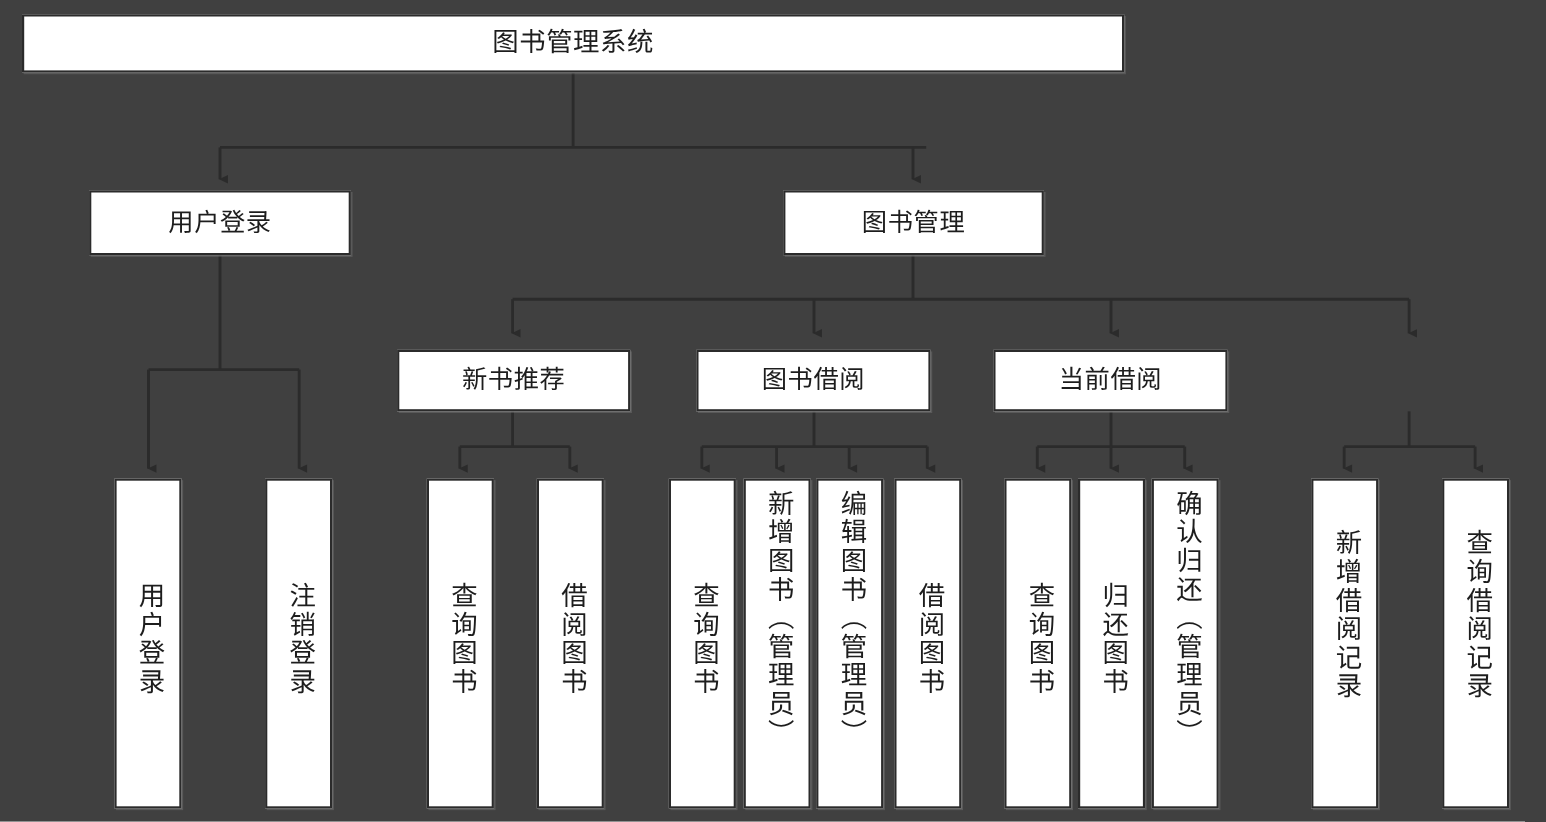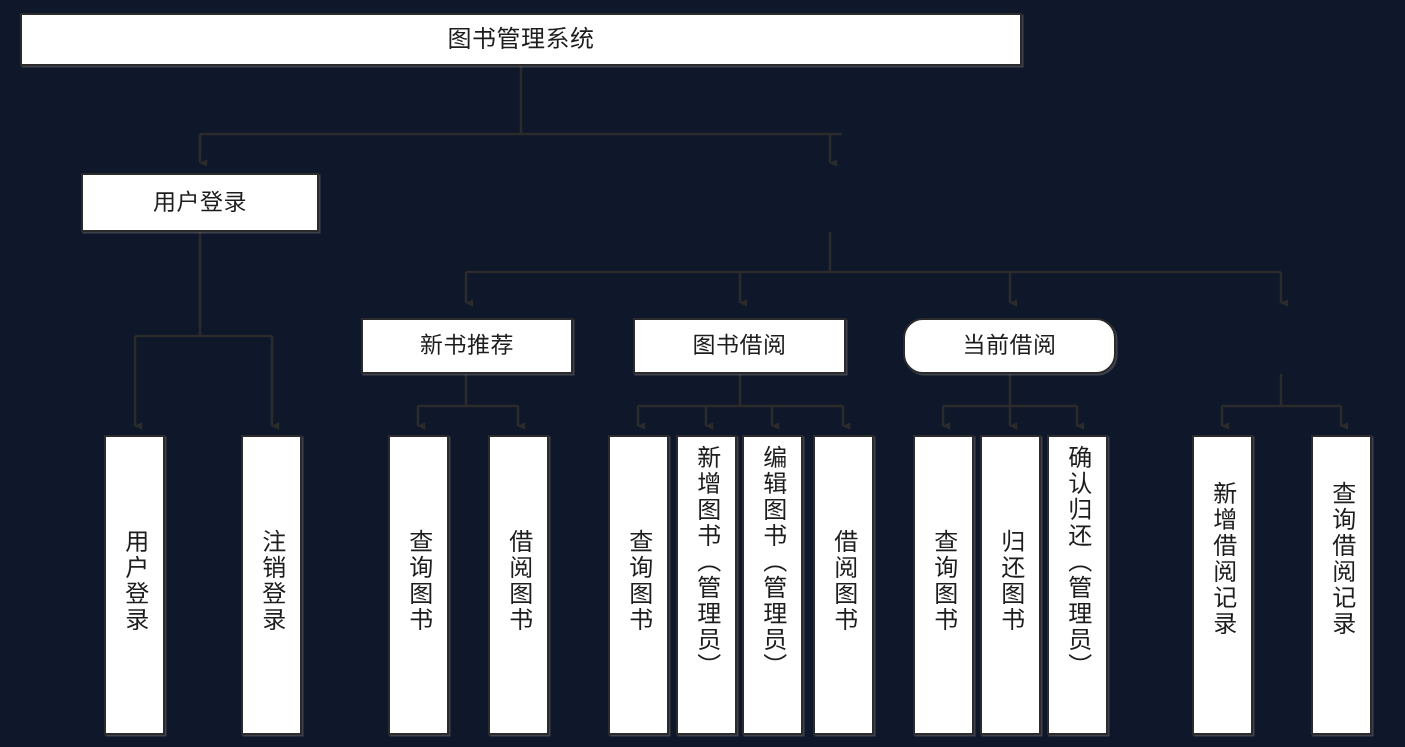--- a/index.html
+++ b/index.html
@@ -8,21 +8,21 @@
     padding: 0;
     background: #ffffff;
   }
   body {
     font-family: "Liberation Sans", "DejaVu Sans", sans-serif;
   }
   #diagram-canvas {
     position: relative;
     width: 1405px;
     height: 747px;
-    background: #0f172a;
+    background: #404040;
     overflow: hidden;
   }
   #edge-layer {
     position: absolute;
     left: 0;
     top: 0;
     width: 1405px;
     height: 747px;
     pointer-events: none;
   }
@@ -127,30 +127,33 @@
   </svg>
 
   <div class="node horizontal" id="node-root" style="left:20px; top:13px; width:1002px; height:53px;">
     <span class="node-label">图书管理系统</span>
   </div>
 
   <div class="node horizontal" style="left:81px; top:173px; width:238px; height:59px;">
     <span class="node-label">用户登录</span>
   </div>
 
+  <div class="node horizontal" style="left:712px; top:173px; width:237px; height:59px;">
+    <span class="node-label">图书管理</span>
+  </div>
 
   <div class="node horizontal" style="left:361px; top:318px; width:212px; height:56px;">
     <span class="node-label">新书推荐</span>
   </div>
 
   <div class="node horizontal" style="left:633px; top:318px; width:213px; height:56px;">
     <span class="node-label">图书借阅</span>
   </div>
 
-  <div class="node horizontal" style="left:903px; top:318px; width:213px; height:56px;border-radius:20px;">
+  <div class="node horizontal" style="left:903px; top:318px; width:213px; height:56px;">
     <span class="node-label">当前借阅</span>
   </div>
 
 
   <div class="node vertical" style="left:104px; top:435px; width:61px; height:300px; padding-top:92px;">
     <span class="node-label">用户登录</span>
   </div>
 
   <div class="node vertical" style="left:241px; top:435px; width:61px; height:300px; padding-top:92px;">
     <span class="node-label">注销登录</span>

